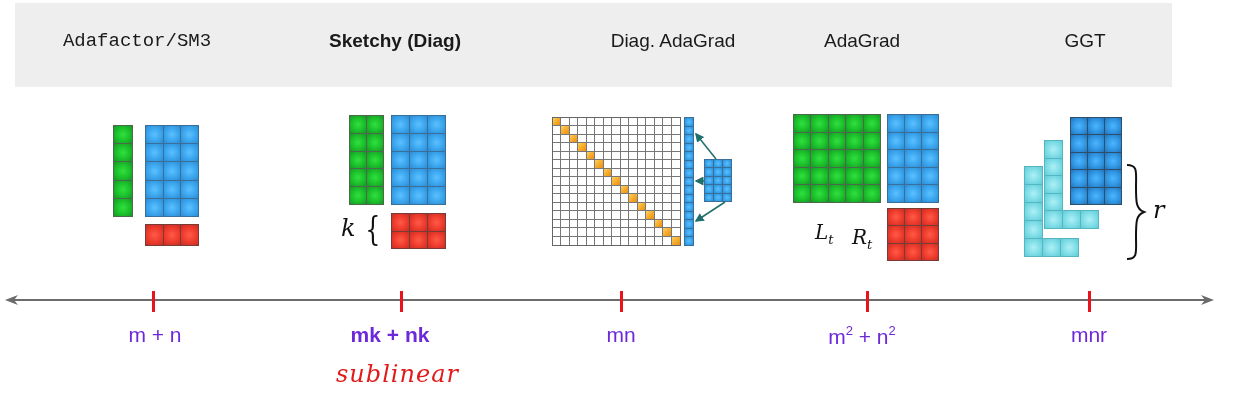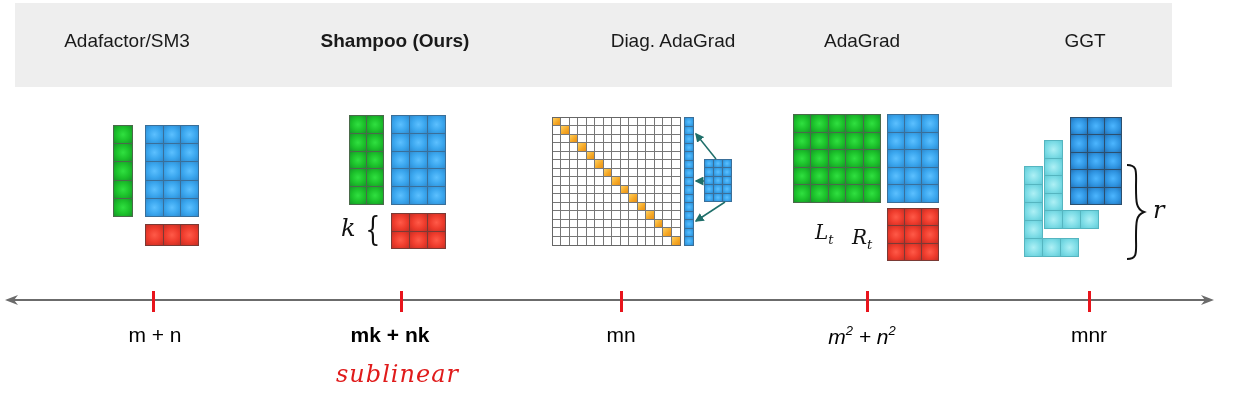--- a/index.html
+++ b/index.html
@@ -18,32 +18,32 @@
   .red .cell { background: radial-gradient(circle at 50% 50%, #ff5a48 0%, #ee3b2c 55%, #c42f25 100%); }
   .cyan { background:#55b5c0; border:1px solid #55b5c0; gap:1px; }
   .cyan .cell { background: radial-gradient(circle at 50% 50%, #aef0f5 0%, #7cdce6 60%, #62cbd6 100%); }
   .cyan .cell.empty { background:transparent; }
   .darkblue { background:#2c4f6e; border:1px solid #2c4f6e; gap:1px; }
   .darkblue .cell { background: radial-gradient(circle at 50% 50%, #4cb6ff 0%, #2e93e0 60%, #2672b4 100%); }
   .diag { position:absolute; left:552px; top:117px; width:129px; height:129px; display:grid; grid-template-columns:repeat(15,1fr); grid-template-rows:repeat(15,1fr); border:1px solid #666; box-sizing:border-box; background:#fff; }
   .diag .dcell { border-right:1px solid #777; border-bottom:1px solid #777; box-sizing:border-box; }
   .diag .dcell.on { background: linear-gradient(135deg, #ffd060 0%, #f5a623 60%, #e8901a 100%); }
   .math { font-family:"DejaVu Serif", serif; font-style:italic; color:#111; }
-  .axis-label { position:absolute; top:323px; font-size:21px; color:#000000; transform:translateX(-50%); white-space:nowrap; }
+  .axis-label { position:absolute; top:323px; font-size:21px; color:#6d28d9; transform:translateX(-50%); white-space:nowrap; }
   .axis-label.bold { font-weight:bold; }
   .tick { position:absolute; top:291px; width:3px; height:21px; background:#e8141c; }
   .sublinear { position:absolute; left:336px; top:360px; font-family:"DejaVu Serif", serif; font-style:italic; font-size:24px; color:#e01b1b; letter-spacing:1px; }
   sup { font-size:13px; vertical-align:9px; }
 </style>
 </head>
 <body>
 
 <div class="header"></div>
-<div class="hlabel" style="left:127px;">Adafactor/SM3</div>
-<div class="hlabel bold" style="left:395px;">Shampoo (Ours)</div>
+<div class="hlabel" style="left:137px;font-family:Liberation Mono, monospace;">Adafactor/SM3</div>
+<div class="hlabel bold" style="left:395px;">Sketchy (Diag)</div>
 <div class="hlabel" style="left:625px;margin-left:48px;">Diag. AdaGrad</div>
 <div class="hlabel" style="left:862px;">AdaGrad</div>
 <div class="hlabel" style="left:1085px;">GGT</div>
 
 <div>
   <div class="grid green" style="left:113px; top:125px; width:20px; height:92px; grid-template-columns:1fr; grid-template-rows:repeat(5,1fr);">
     <div class="cell"></div>
       <div class="cell"></div>
       <div class="cell"></div>
       <div class="cell"></div>
@@ -514,16 +514,16 @@
 </svg>
 <div class="tick" style="left:152px;"></div>
 <div class="tick" style="left:400px;"></div>
 <div class="tick" style="left:620px;"></div>
 <div class="tick" style="left:866px;"></div>
 <div class="tick" style="left:1088px;"></div>
 
 <div class="axis-label" style="left:155px;">m + n</div>
 <div class="axis-label bold" style="left:390px;">mk + nk</div>
 <div class="axis-label" style="left:621px;">mn</div>
-<div class="axis-label" style="left:862px;font-style:italic;"><span>m</span><sup>2</sup><span> + n</span><sup>2</sup></div>
+<div class="axis-label" style="left:862px;"><span>m</span><sup>2</sup><span> + n</span><sup>2</sup></div>
 <div class="axis-label" style="left:1089px;">mnr</div>
 
 <div class="sublinear">sublinear</div>
 
 </body></html>

